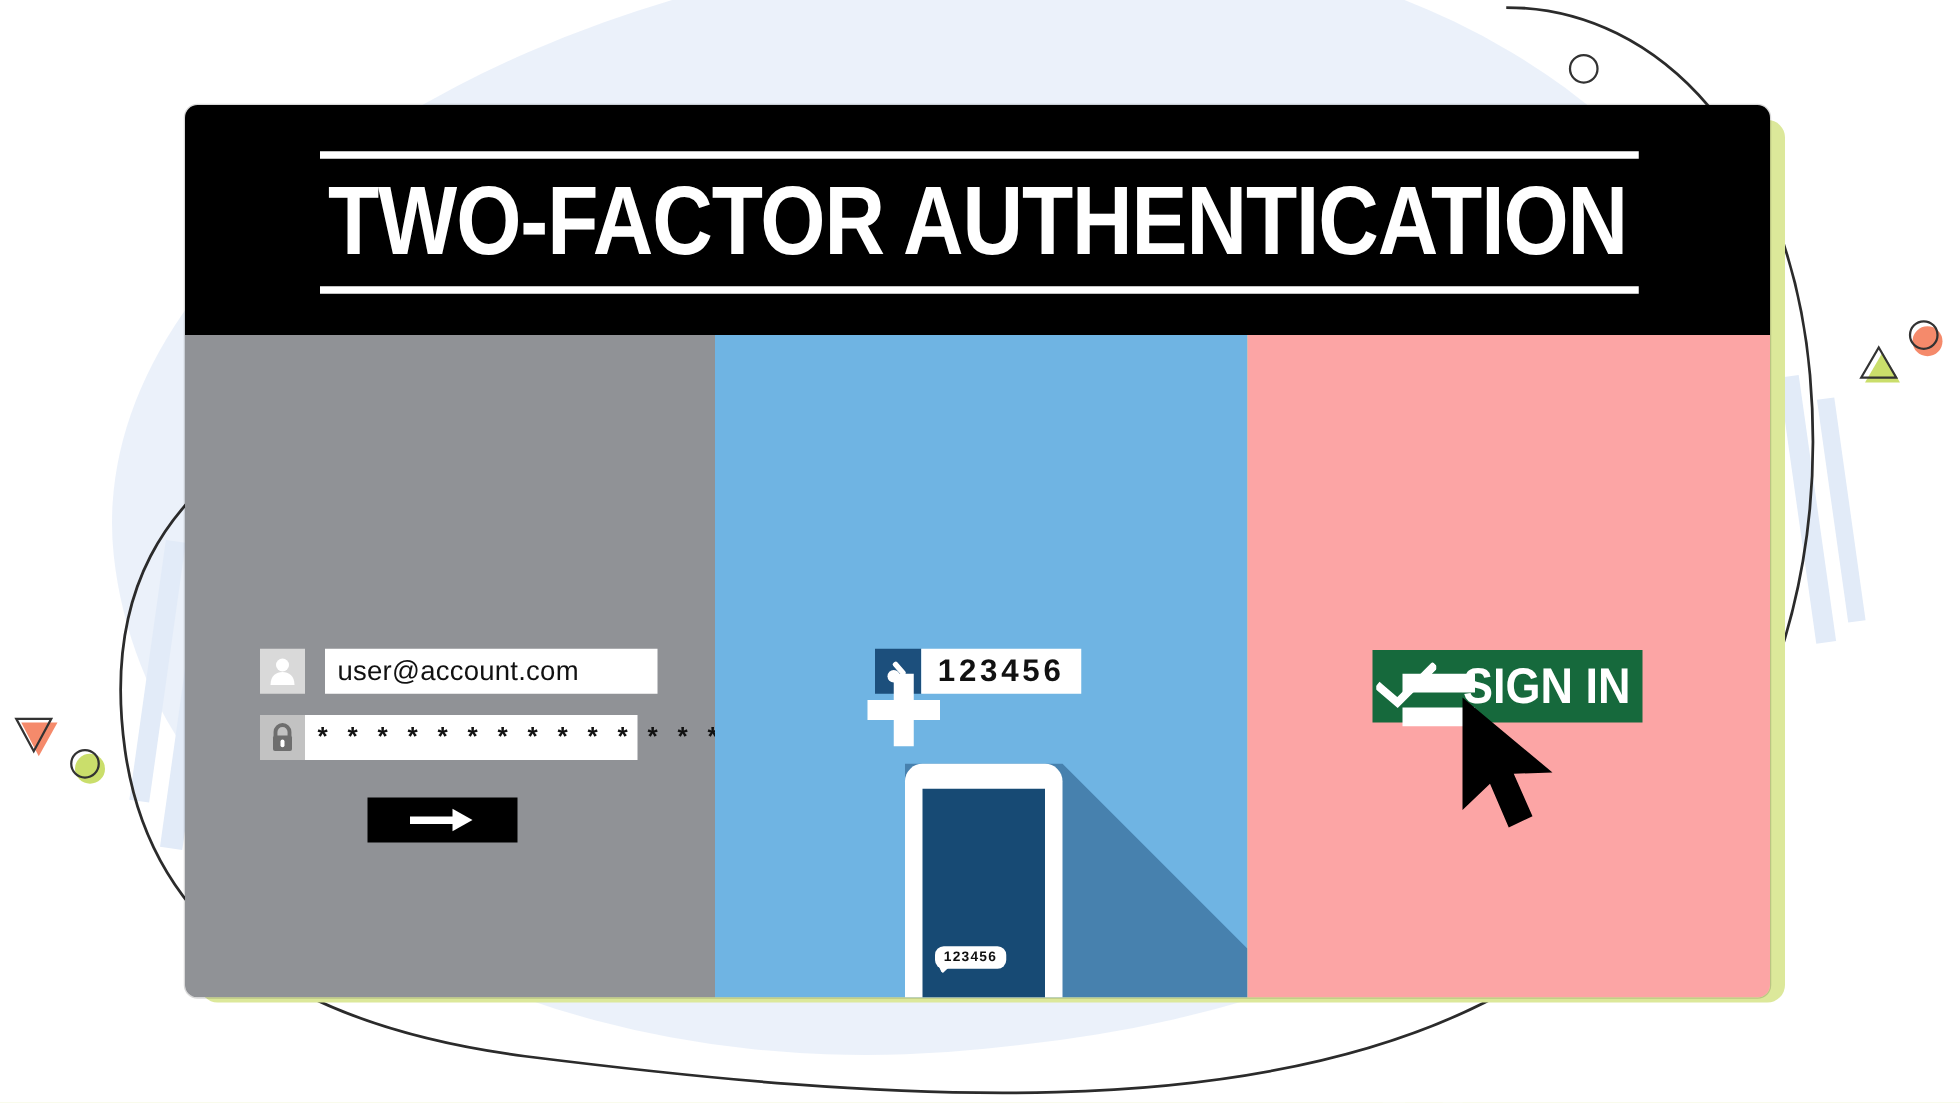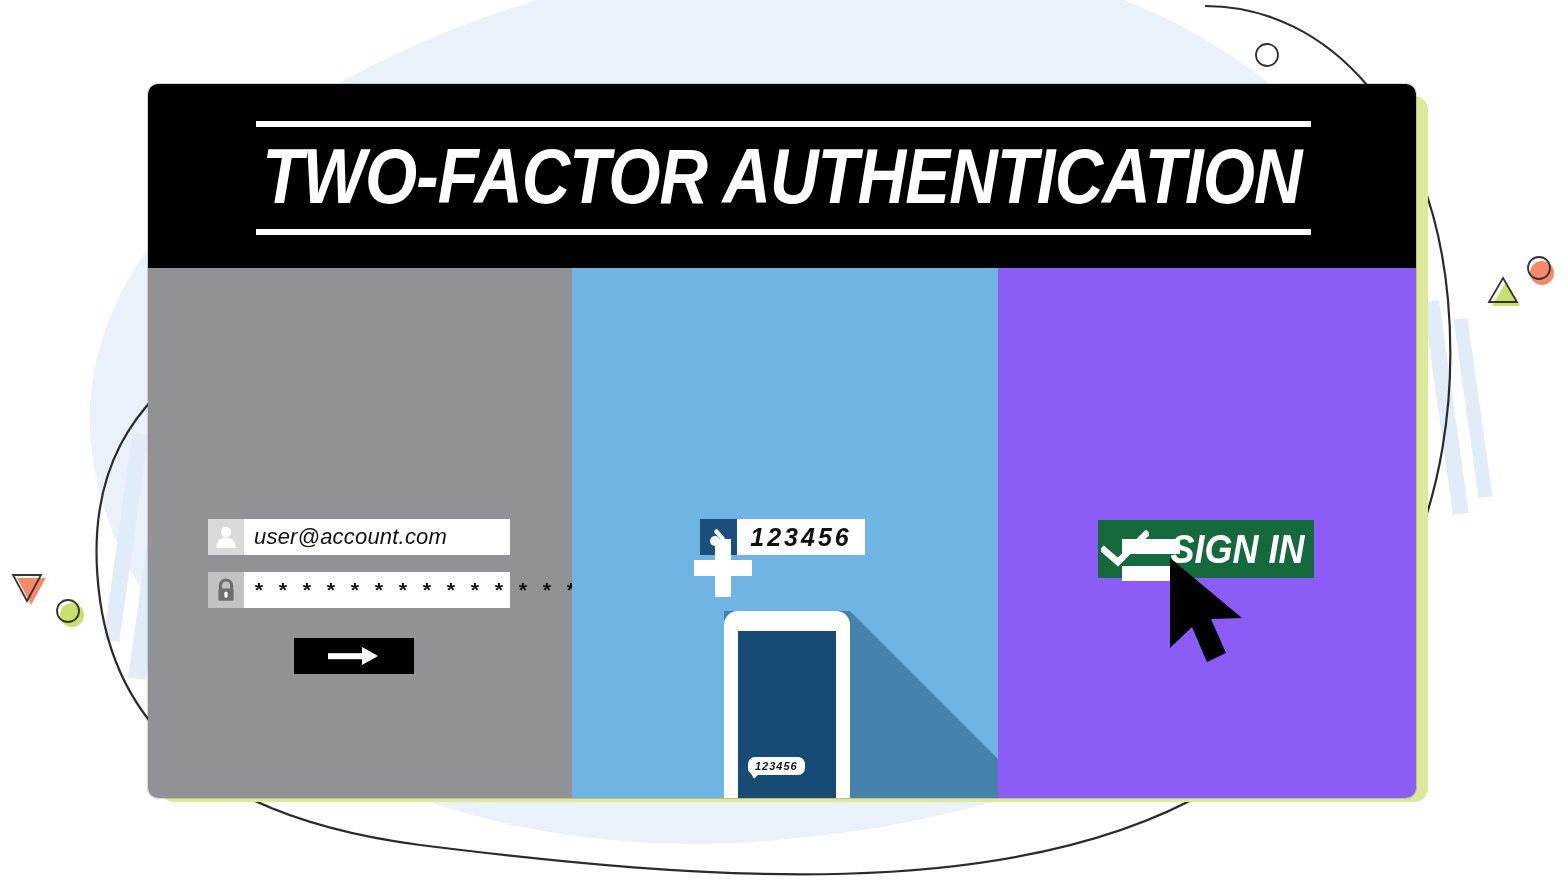--- a/index.html
+++ b/index.html
@@ -77,21 +77,20 @@
   }
   #card {
     position: absolute;
     left: 148px;
     top: 84px;
     width: 1268px;
     height: 714px;
     border-radius: 10px;
     overflow: hidden;
     box-shadow: 0 0 0 1px rgba(0,0,0,.15);
-    font-style: italic;
   }
 
   
   #card-header {
     position: absolute;
     left: 0; top: 0;
     width: 100%;
     height: 184px;
     background: #000000;
   }
@@ -125,21 +124,21 @@
     position: absolute;
     left: 0;
     top: 184px;
     width: 100%;
     height: 530px;
     display: flex;
   }
   .panel { position: relative; height: 100%; }
   #panel-credentials { width: 424px; background: #909296; }
   #panel-otp { width: 426px; background: #6fb4e3; overflow: hidden; text-align: right; }
-  #panel-signin { width: 418px; background: #8b5cf6; text-align: center; }
+  #panel-signin { width: 418px; background: #fca5a5; text-align: center; }
 
   
   .field {
     position: absolute;
     display: flex;
     align-items: stretch;
     height: 36px;
   }
   .field-icon {
     width: 36px;
@@ -153,21 +152,21 @@
     background: #ffffff;
     color: #111111;
     display: flex;
     align-items: center;
     padding: 0 10px;
     font-size: 22px;
     letter-spacing: .2px;
     white-space: nowrap;
   }
   #field-username { left: 60px; top: 251px; }
-  #field-username .field-value { width: 246px; }
+  #field-username .field-value { width: 246px; margin-left: 16px; }
   #field-password { left: 60px; top: 304px; }
   #field-password .field-value {
     width: 246px;
     font-size: 21px;
     letter-spacing: 5px;
     font-weight: bold;
   }
   #submit-arrow-button {
     position: absolute;
     left: 146px;

